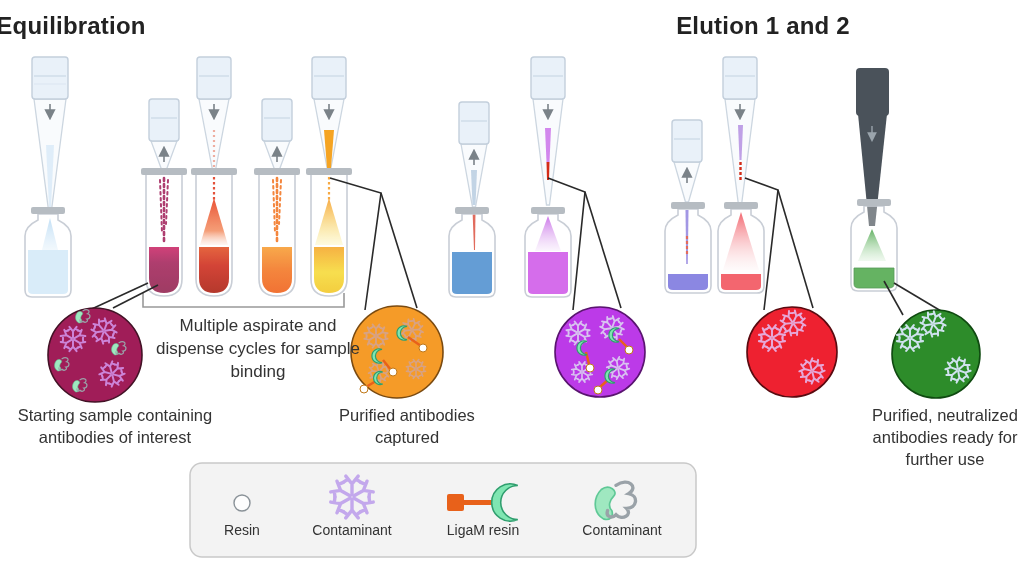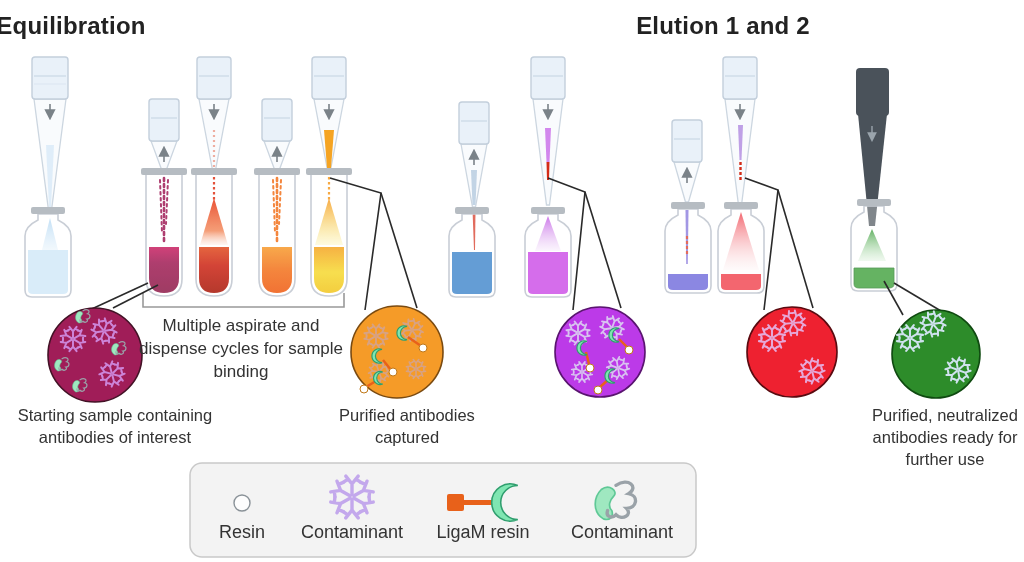--- a/index.html
+++ b/index.html
@@ -5,21 +5,21 @@
   html,body{margin:0;padding:0;background:#fff;}
   #stage{position:relative;width:1024px;height:562px;background:#fff;overflow:hidden;
          font-family:"Liberation Sans",sans-serif;}
   #art{position:absolute;left:0;top:0;}
   .stage-title{position:absolute;top:12px;transform:translateX(-50%);
       font-size:24px;font-weight:bold;color:#222;white-space:nowrap;letter-spacing:.2px;}
   .caption{position:absolute;transform:translateX(-50%);text-align:center;
       font-size:16.5px;line-height:1.32;color:#333;margin-left:10px;}
   .note{position:absolute;transform:translateX(-50%);text-align:center;
       font-size:17px;line-height:1.35;color:#333;}
-  .legend-label{position:absolute;transform:translateX(-50%);font-size:18px;color:#333;white-space:nowrap;}
+  .legend-label{position:absolute;transform:translateX(-50%);font-size:14px;color:#333;white-space:nowrap;}
 </style>
 </head>
 <body>
 
 <div id="stage">
 
 <svg id="art" width="1024" height="562" viewBox="0 0 1024 562">
 <defs>
   <marker id="arr" markerWidth="7" markerHeight="7" refX="5.5" refY="3.5" orient="auto">
     <path d="M0,0 L7,3.5 L0,7 Z" fill="#7a8288"></path>
@@ -359,23 +359,23 @@
   <g>
     <rect x="447" y="494" width="17" height="17" rx="2" fill="#e8611a"></rect>
     <line x1="464" y1="502.5" x2="498" y2="502.5" stroke="#e8611a" stroke-width="5"></line>
     <use href="#crescent" transform="translate(510,502.5) scale(1.55)" fill="#7fe6b2" stroke="#2f9e6e" stroke-width="1"></use>
   </g>
   <use href="#contaminant" transform="translate(616,500) scale(2.1)"></use>
 </g>
 </svg>
 
 <div class="stage-title" style="left:71px">Equilibration</div>
-<div class="stage-title" style="left:723px">Elution 1 and 2</div>
-
-<div class="note" style="left:241px;top:315px;width:212px">Multiple aspirate and dispense cycles for sample binding</div>
+<div class="stage-title" style="left:763px">Elution 1 and 2</div>
+
+<div class="note" style="left:258px;top:315px;width:212px">Multiple aspirate and dispense cycles for sample binding</div>
 
 <div class="caption" style="left:105px;top:405px;width:200px">Starting sample containing antibodies of interest</div>
 <div class="caption" style="left:397px;top:405px;width:170px">Purified antibodies captured</div>
 <div class="caption" style="left:935px;top:405px;width:185px">Purified, neutralized antibodies ready for further use</div>
 
 <div class="legend-label" style="left:242px;top:522px">Resin</div>
 <div class="legend-label" style="left:352px;top:522px">Contaminant</div>
 <div class="legend-label" style="left:483px;top:522px">LigaM resin</div>
 <div class="legend-label" style="left:622px;top:522px">Contaminant</div>
 

